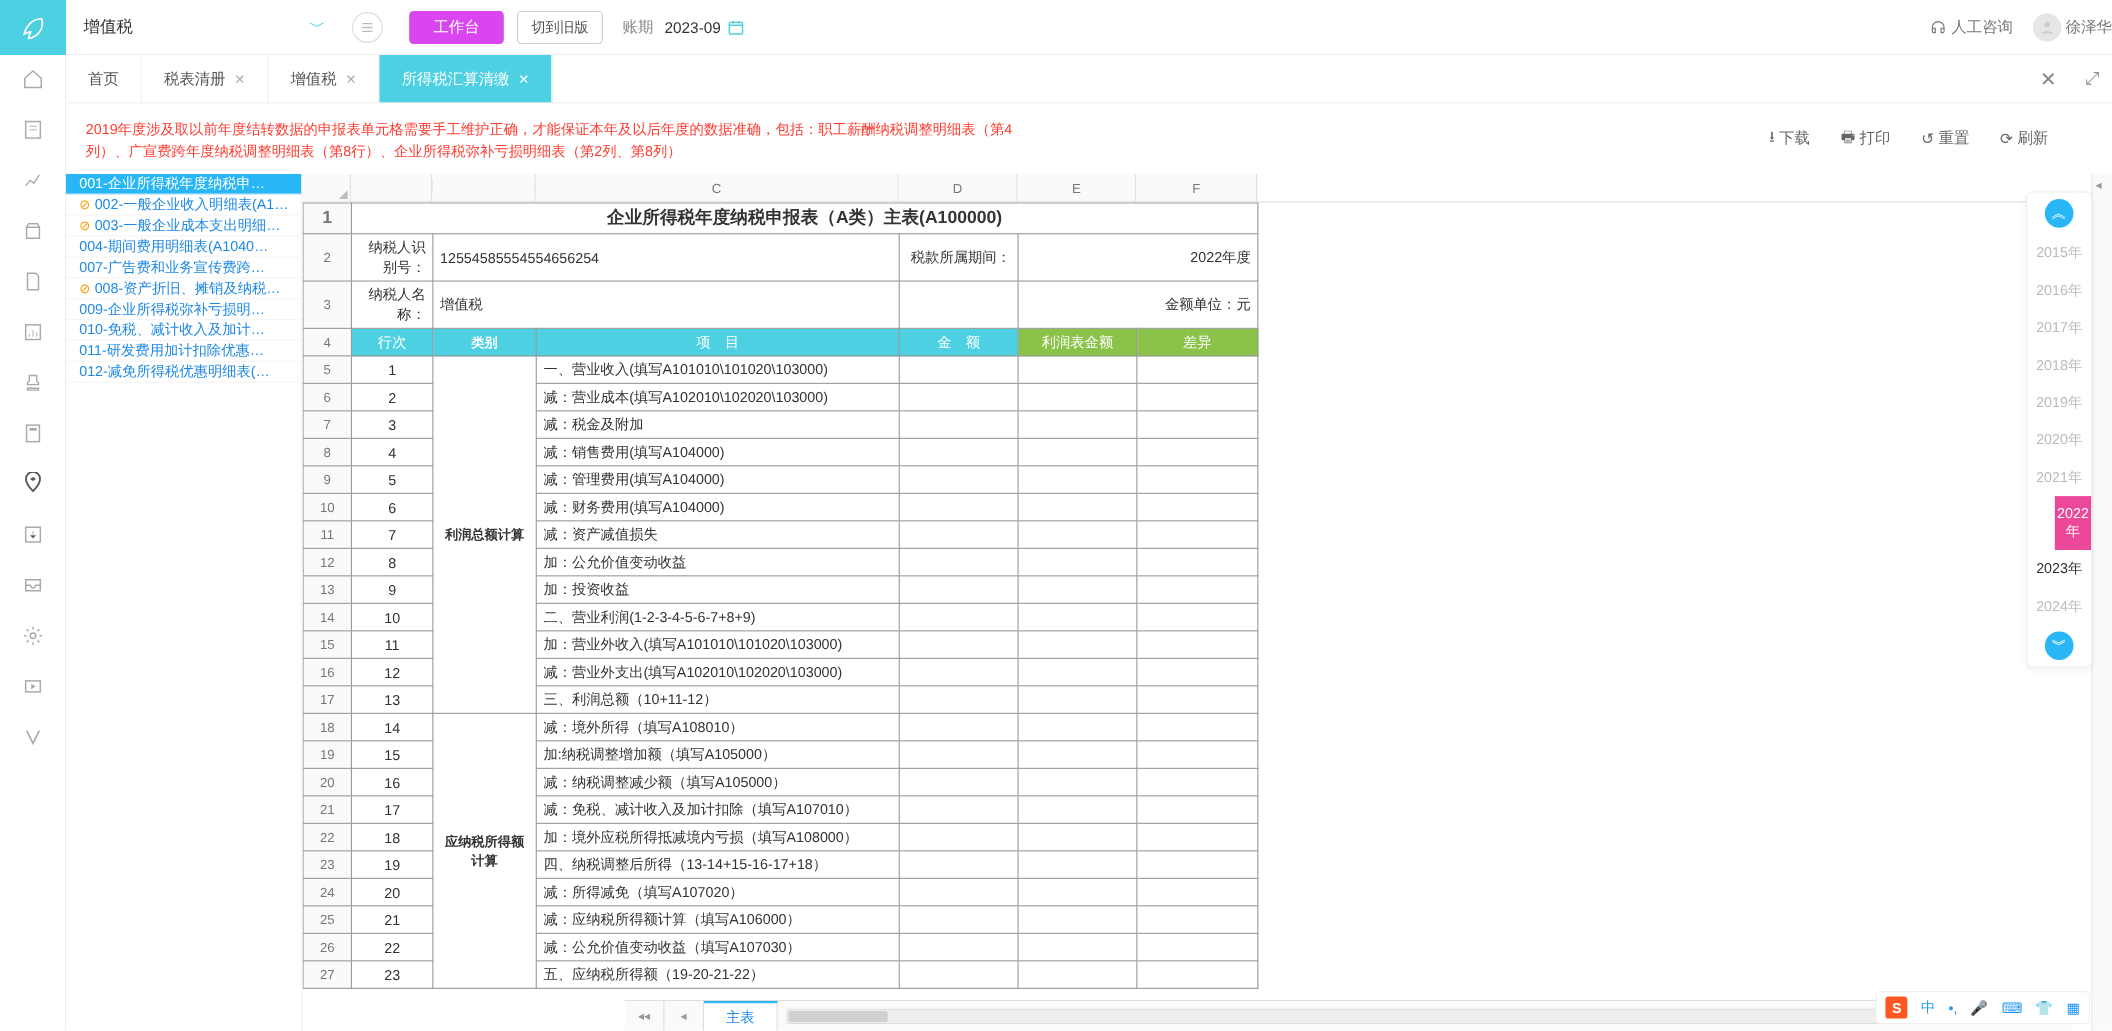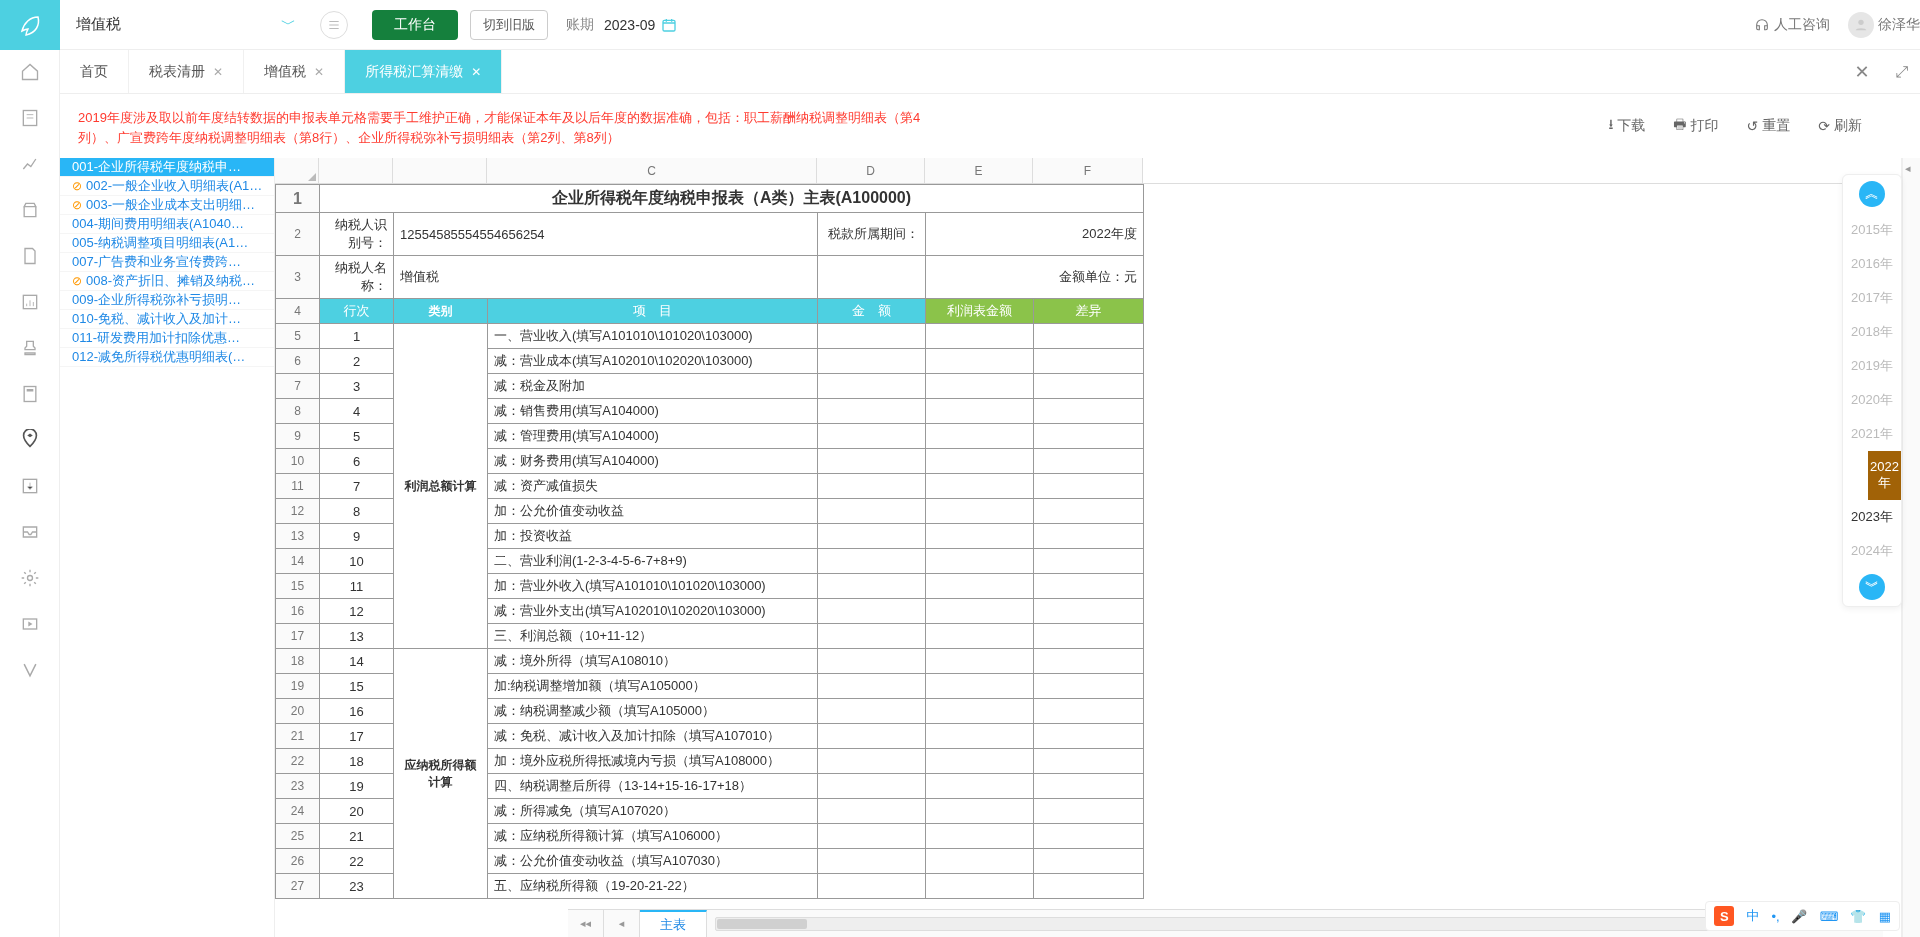--- a/index.html
+++ b/index.html
@@ -4,21 +4,21 @@
 <style>
 * { margin:0; padding:0; box-sizing:border-box; font-family:"Microsoft YaHei",Arial,sans-serif; }
 body { background:#f5f5f5; width:1920px; height:937px; overflow:hidden; position:relative; }
 
 .top-bar { position:absolute; left:0; top:0; right:0; height:50px; background:#fff; border-bottom:1px solid #eee; display:flex; align-items:center; }
 .logo-cell { width:60px; height:50px; background:#4dd0e1; display:flex; align-items:center; justify-content:center; color:#fff; }
 .logo-cell svg{width:24px;height:24px}
 .org-sel { margin-left:16px; font-size:15px; color:#333; display:flex; align-items:center; cursor:pointer; }
 .org-sel .cd{ margin-left:160px; color:#4dd0e1; }
 .round-toggle{ width:28px; height:28px; border:1px solid #ddd; border-radius:50%; margin-left:24px; display:flex; align-items:center; justify-content:center; color:#bbb; cursor:pointer;}
-.btn-primary{ background:#15803d; color:#fff; border:none; border-radius:4px; padding:6px 22px; margin-left:24px; font-size:14px; cursor:pointer;}
+.btn-primary{ background:#d946ef; color:#fff; border:none; border-radius:4px; padding:6px 22px; margin-left:24px; font-size:14px; cursor:pointer;}
 .btn-outline{ background:#fff; color:#555; border:1px solid #ccc; border-radius:4px; padding:5px 12px; margin-left:12px; font-size:13px; cursor:pointer;}
 .period-lbl{ margin-left:18px; color:#888; font-size:14px;}
 .period-val{ margin-left:10px; color:#333; font-size:14px;}
 .cal-icn{ margin-left:6px; color:#4dd0e1; cursor:pointer;}
 .spacer{ flex:1 }
 .top-right{ display:flex; align-items:center; gap:18px; color:#777; font-size:14px;}
 .top-right .link{ cursor:pointer; display:flex; align-items:center; gap:4px;}
 .avatar{ width:26px; height:26px; background:#e6e6e6; border-radius:50%; display:inline-flex; align-items:center; justify-content:center; color:#aaa;}
 
 .left-rail{ position:absolute; left:0; top:50px; bottom:0; width:60px; background:#fff; border-right:1px solid #eee; display:flex; flex-direction:column; align-items:center; padding-top:10px; gap:22px; color:#aaa;}
@@ -45,21 +45,21 @@
 .forms-list .fitem.active{ background:#29b6f6; color:#fff;}
 .foritem-warn{ color:#ff9800; font-size:12px;}
 
 .grid-wrap{ flex:1; position:relative; overflow:auto; border-right:1px solid #eee;}
 .right-flyout{ width:18px; background:#fafafa; border-left:1px solid #eee; position:relative;}
 .right-flyout .caret{ position:absolute; top:4px; left:2px; color:#999; font-size:11px; cursor:pointer;}
 
 .years-panel{ position:absolute; right:18px; top:174px; width:60px; background:#fff; border:1px solid #eee; border-radius:6px; box-shadow:0 2px 6px rgba(0,0,0,.06); display:flex; flex-direction:column; align-items:stretch;}
 .years-panel .ybtn{ padding:8px 0; text-align:center; font-size:13px; color:#bbb; cursor:pointer;}
 .years-panel .ybtn.enabled{ color:#333;}
-.years-panel .ybtn.active{ background:#a16207; color:#fff;margin-left:25px;}
+.years-panel .ybtn.active{ background:#ec4899; color:#fff;margin-left:25px;}
 .years-panel .arrow{ background:#29b6f6; color:#fff; width:26px; height:26px; border-radius:50%; align-self:center; margin:6px 0; display:flex; align-items:center; justify-content:center; font-size:14px; cursor:pointer;}
 
 .sheet-tabs{ position:absolute; left:293px; right:18px; bottom:0; height:28px; background:#fafafa; border-top:1px solid #ddd; display:flex; align-items:stretch;}
 .sheet-tabs .stab-nav{ width:36px; border-right:1px solid #ddd; display:flex; align-items:center; justify-content:center; color:#999; cursor:pointer; font-size:11px;}
 .sheet-tabs .stab-ctr{ display:flex; align-items:stretch;}
 .sheet-tabs .stab{ padding:0 20px; border-right:1px solid #ddd; display:flex; align-items:center; font-size:13px; color:#1e88e5; border-top:2px solid #29b6f6; background:#fff; cursor:pointer;}
 .hscroll{ flex:1; display:flex; align-items:center; padding:0 8px;}
 .hscroll .track{ flex:1; height:14px; background:#eee; border:1px solid #ddd; border-radius:2px; position:relative;}
 .hscroll .thumb{ position:absolute; left:1px; top:1px; bottom:1px; width:90px; background:#d0d0d0; border-radius:2px;}
 .hscroll .sep{ width:6px;}
@@ -261,23 +261,20 @@
           <span>002-一般企业收入明细表(A1…</span>
         </div>
         <div class="fitem">
           <span class="foritem-warn">⊘</span>
           <span>003-一般企业成本支出明细…</span>
         </div>
         <div class="fitem">
           <span>004-期间费用明细表(A1040…</span>
         </div>
         <div class="fitem">
-          <span>005-纳税调整项目明细表(A1…</span>
-        </div>
-        <div class="fitem">
           <span>007-广告费和业务宣传费跨…</span>
         </div>
         <div class="fitem">
           <span class="foritem-warn">⊘</span>
           <span>008-资产折旧、摊销及纳税…</span>
         </div>
         <div class="fitem">
           <span>009-企业所得税弥补亏损明…</span>
         </div>
         <div class="fitem">

